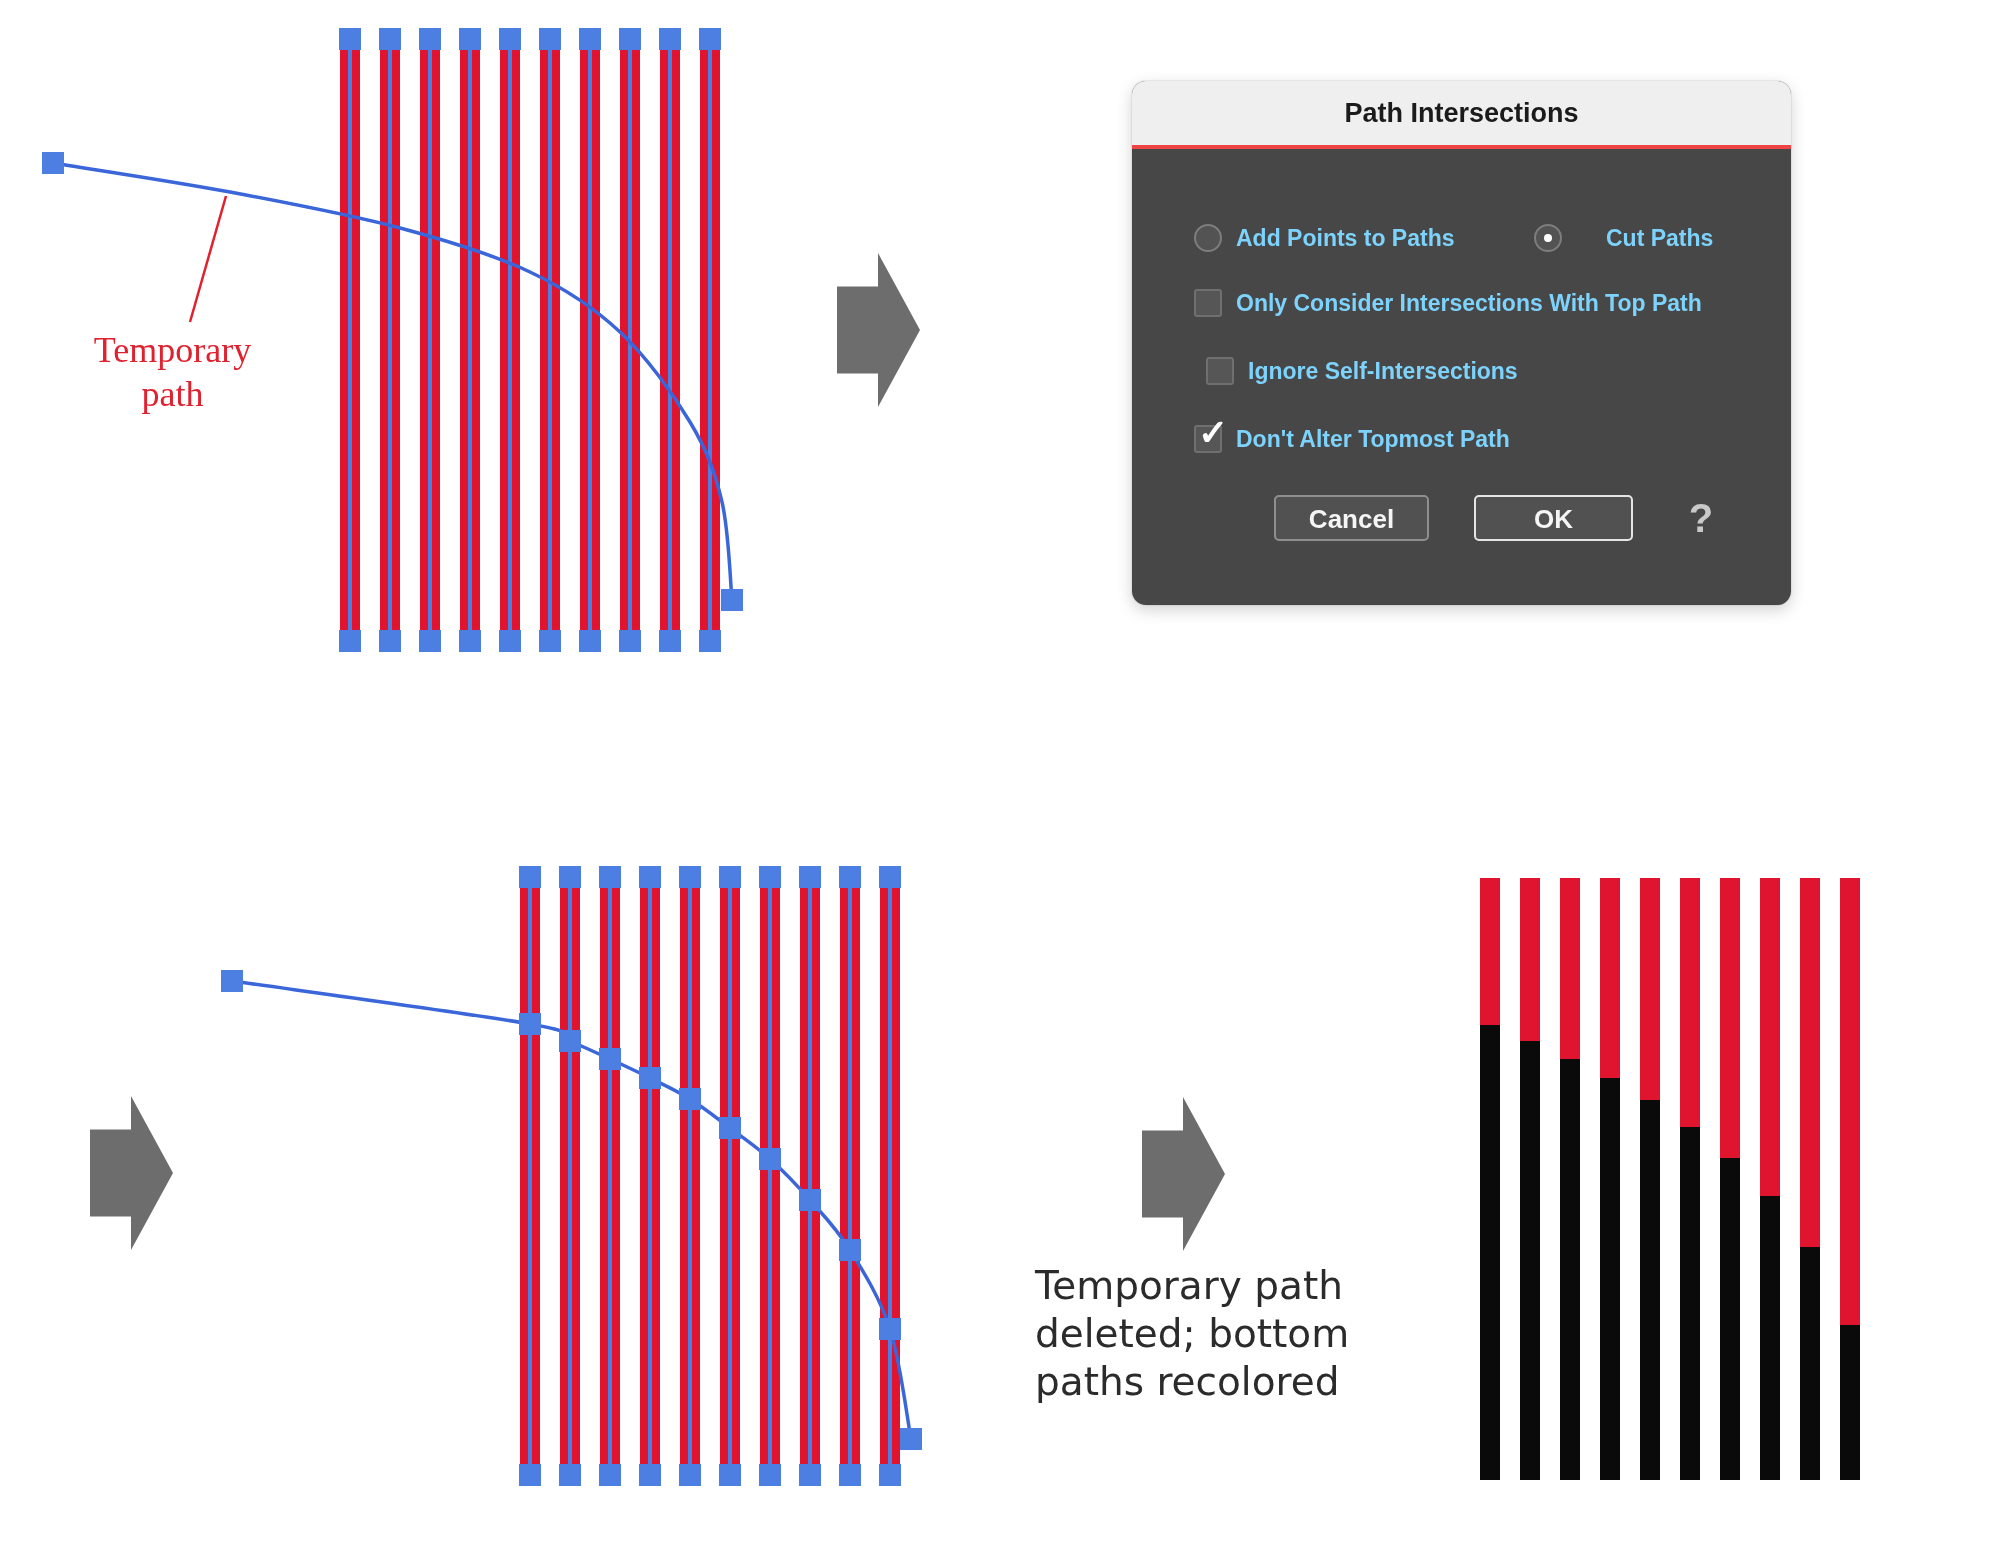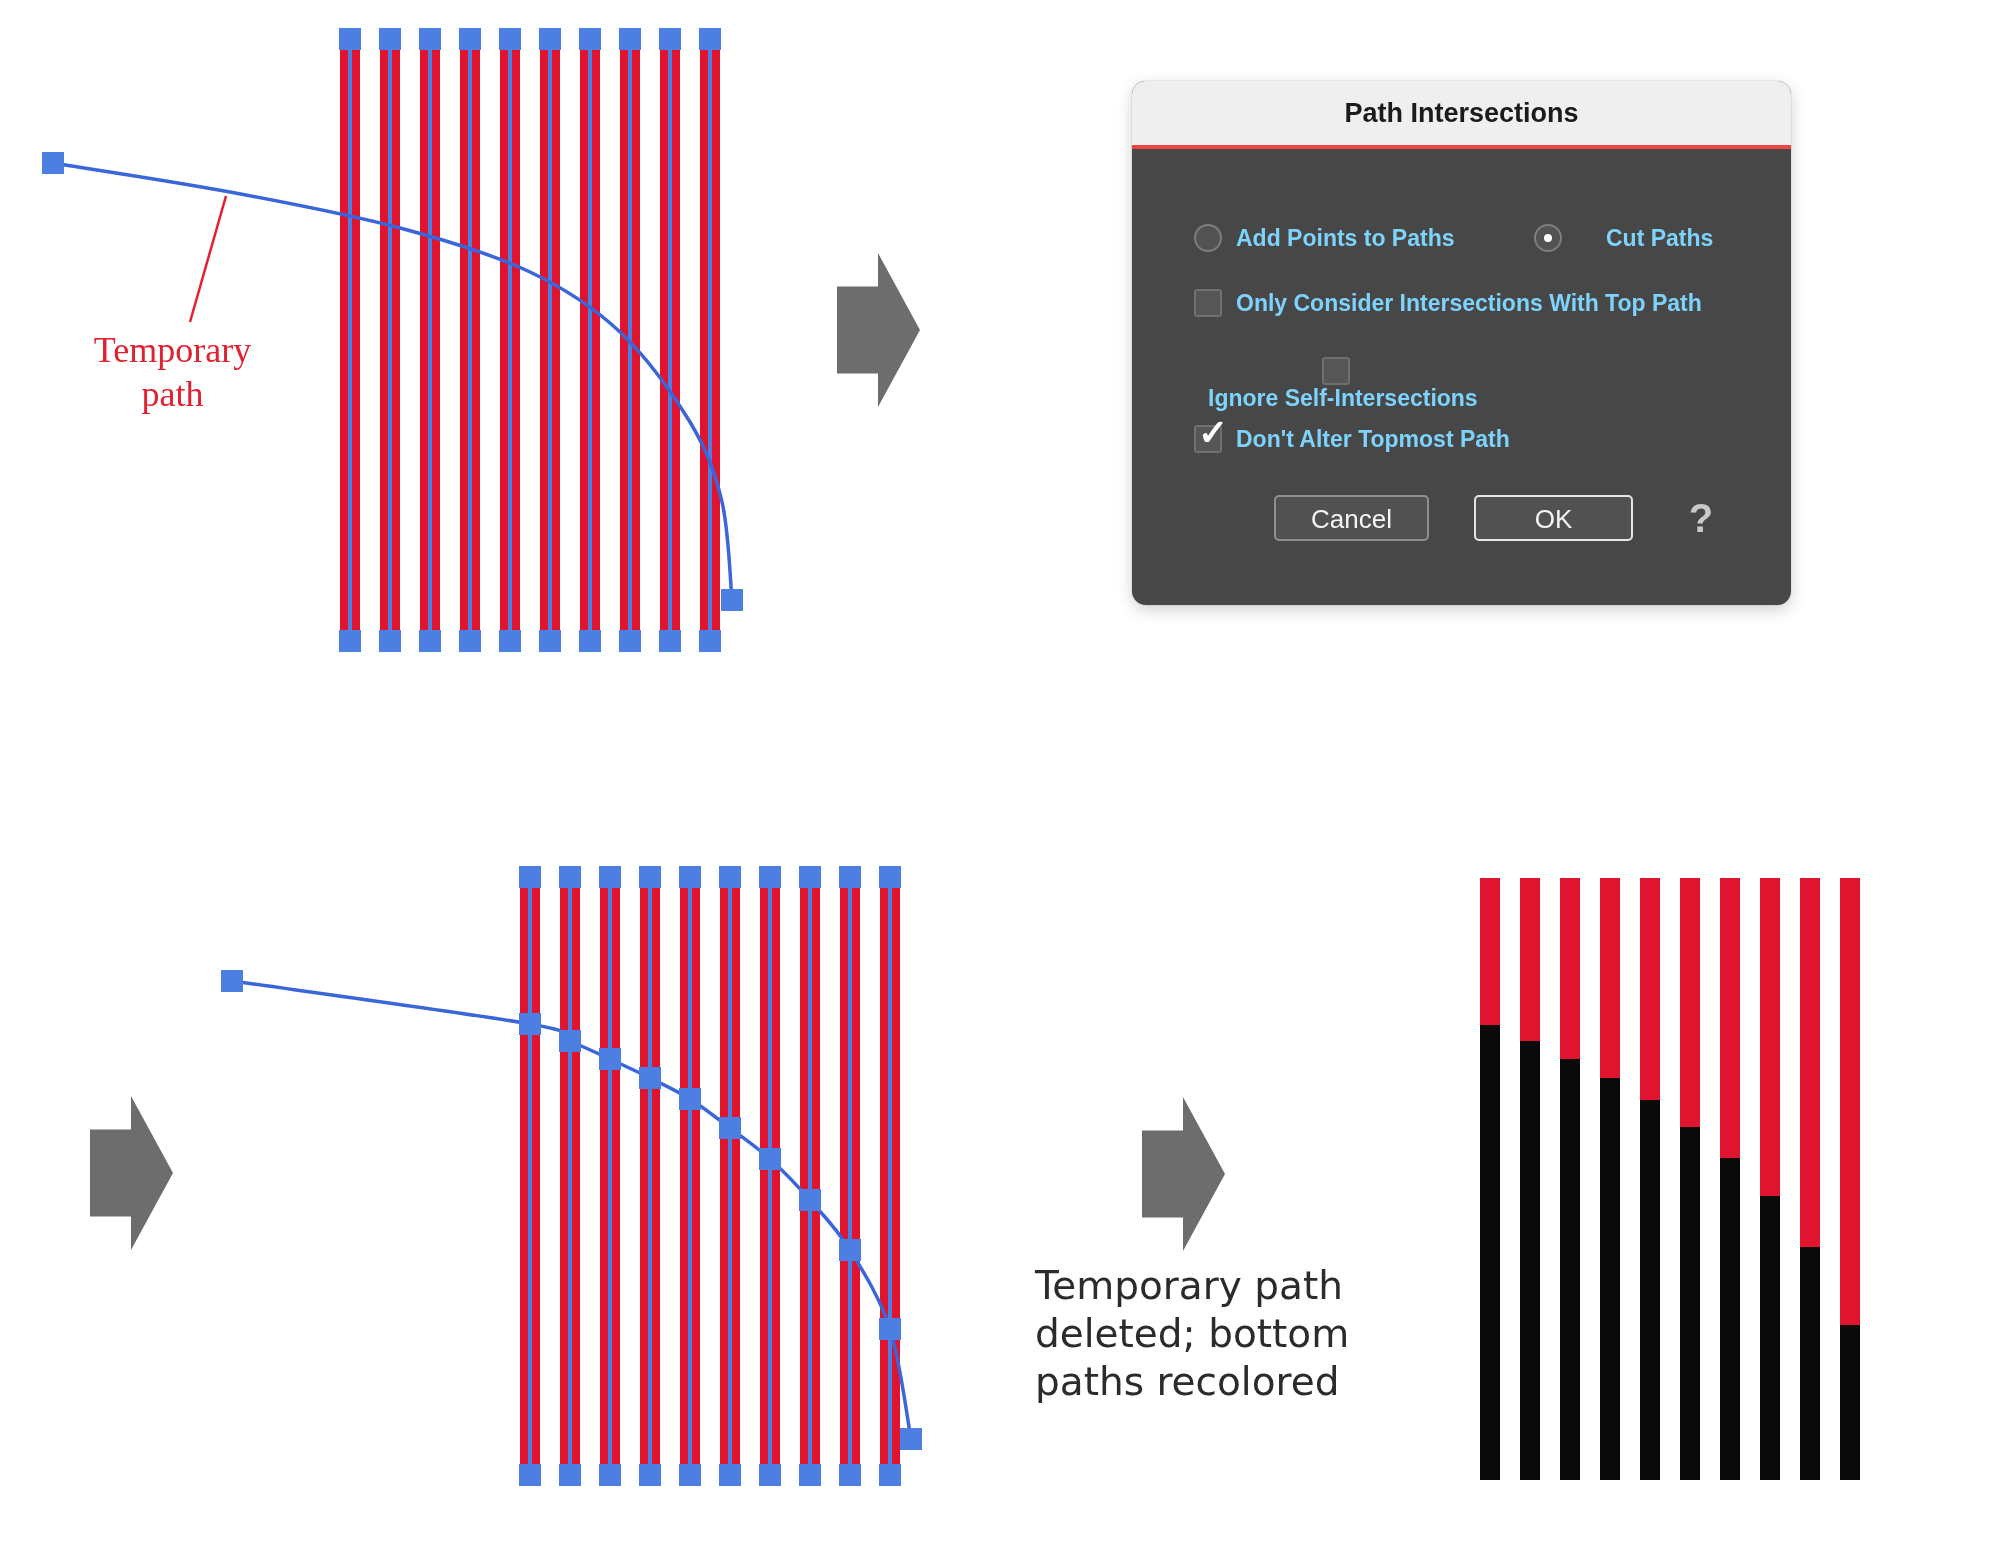--- a/index.html
+++ b/index.html
@@ -33,21 +33,21 @@
   .checkbox{width:28px;height:28px;background:#565656;border:2px solid #6f6f6f;border-radius:3px;
     box-sizing:border-box;position:relative;flex:0 0 auto;}
   .checkbox .tick{position:absolute;left:2px;top:-12px;font-size:36px;font-weight:bold;
     color:#ffffff;line-height:1;}
   .row-radios{top:143px;left:62px;right:20px;}
   .row-cb1{top:208px;left:62px;}
   .row-cb2{top:276px;left:62px;}
   .row-cb3{top:344px;left:62px;}
   .row-buttons{top:414px;left:142px;height:46px;width:500px;}
   .btn{position:absolute;top:0;height:46px;background:#515151;color:#f5f5f5;
-    font-family:"Liberation Sans",sans-serif;font-size:26px;font-weight:normal;
+    font-family:"Liberation Sans",sans-serif;font-size:26px;font-weight:bold;
     border-radius:5px;text-align:center;line-height:44px;box-sizing:border-box;cursor:default;}
   .btn-cancel{left:0;width:155px;border:2px solid #8f8f8f;}
   .btn-ok{left:200px;width:159px;border:2px solid #e5e5e5;}
   .help{position:absolute;left:410px;top:0;width:34px;text-align:center;font-size:40px;
     font-weight:bold;color:#c9c9c9;line-height:46px;}
 </style>
 </head>
 <body>
 
 <div id="stage">
@@ -199,21 +199,21 @@
     </div>
 
     <div class="row row-cb1">
       <div class="ctl" style="left:0;">
         <span class="checkbox"></span>
         <span class="lbl">Only Consider Intersections With Top Path</span>
       </div>
     </div>
 
     <div class="row row-cb2">
-      <div class="ctl" style="left:0;flex-direction:column;">
+      <div class="ctl" style="left:12px;">
         <span class="checkbox"></span>
         <span class="lbl">Ignore Self-Intersections</span>
       </div>
     </div>
 
     <div class="row row-cb3">
       <div class="ctl" style="left:0;">
         <span class="checkbox">
           <span class="tick">✓</span>
         </span>

